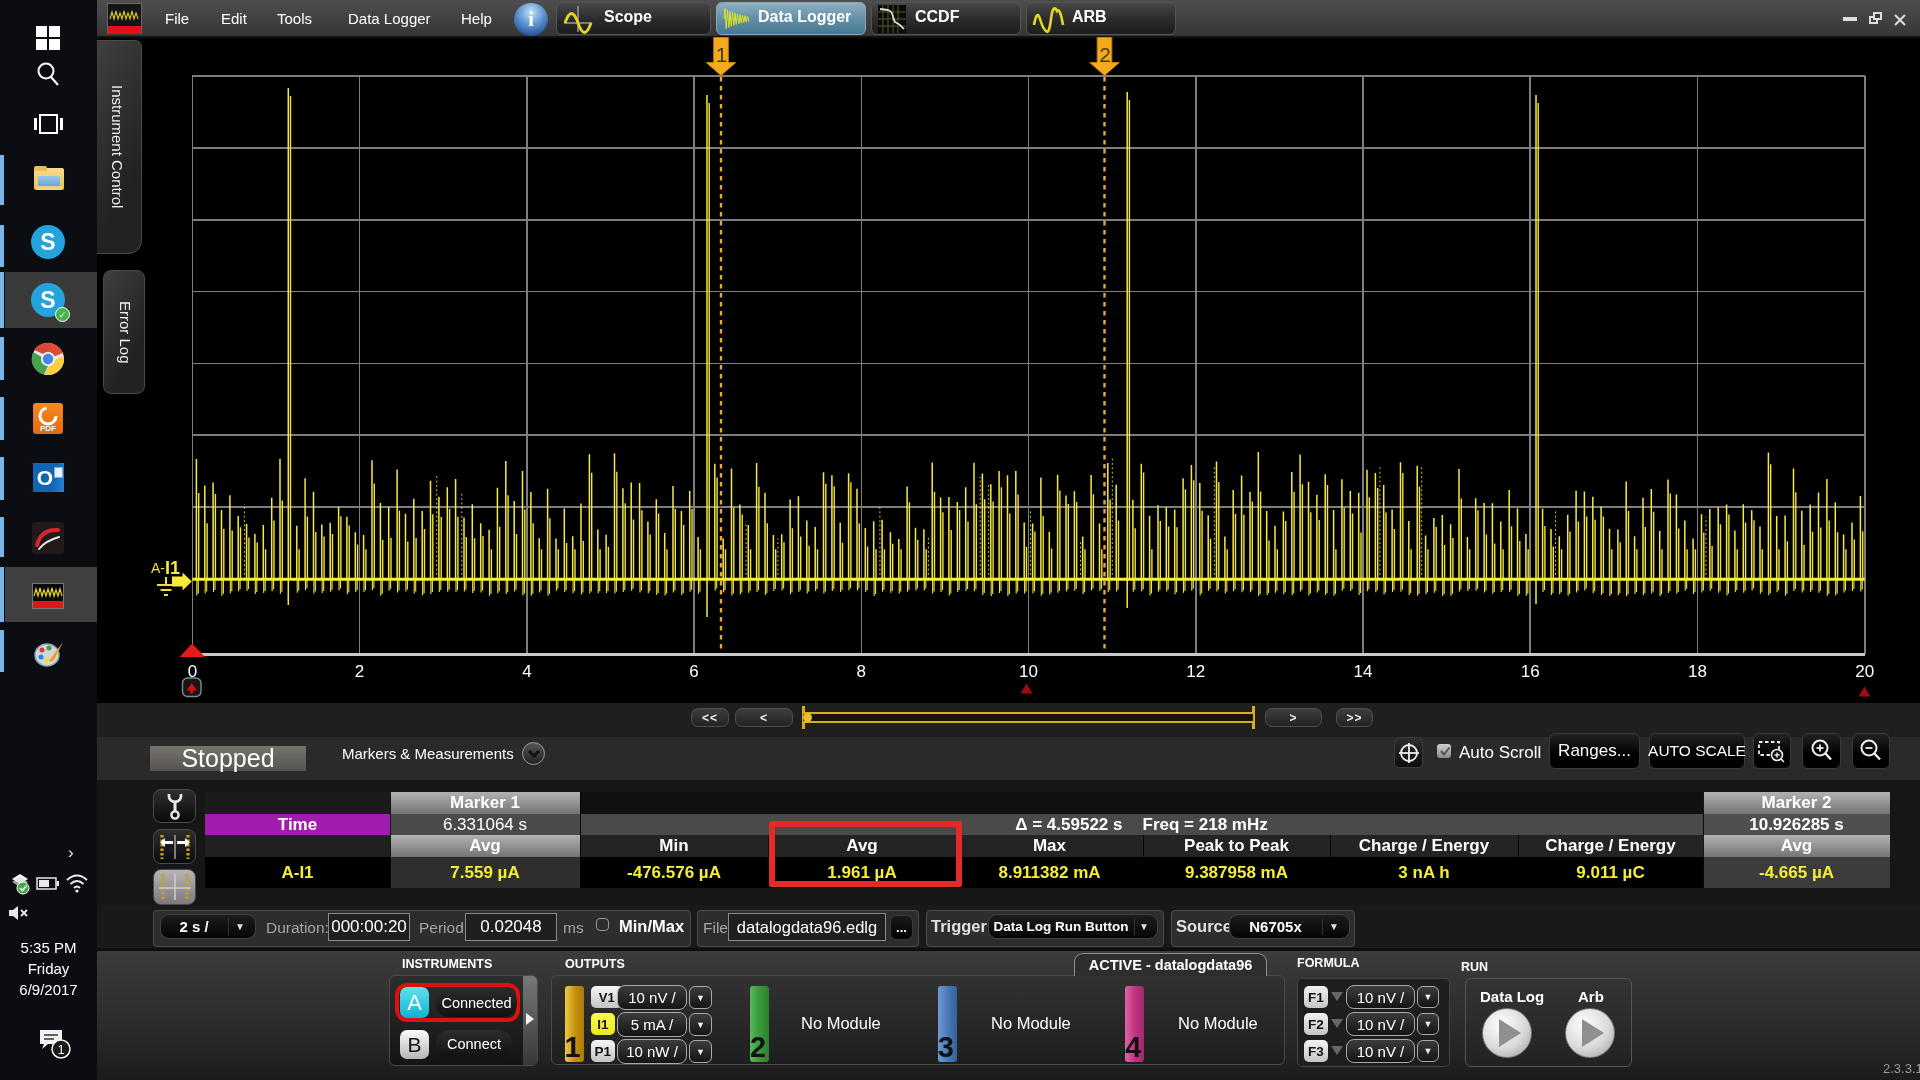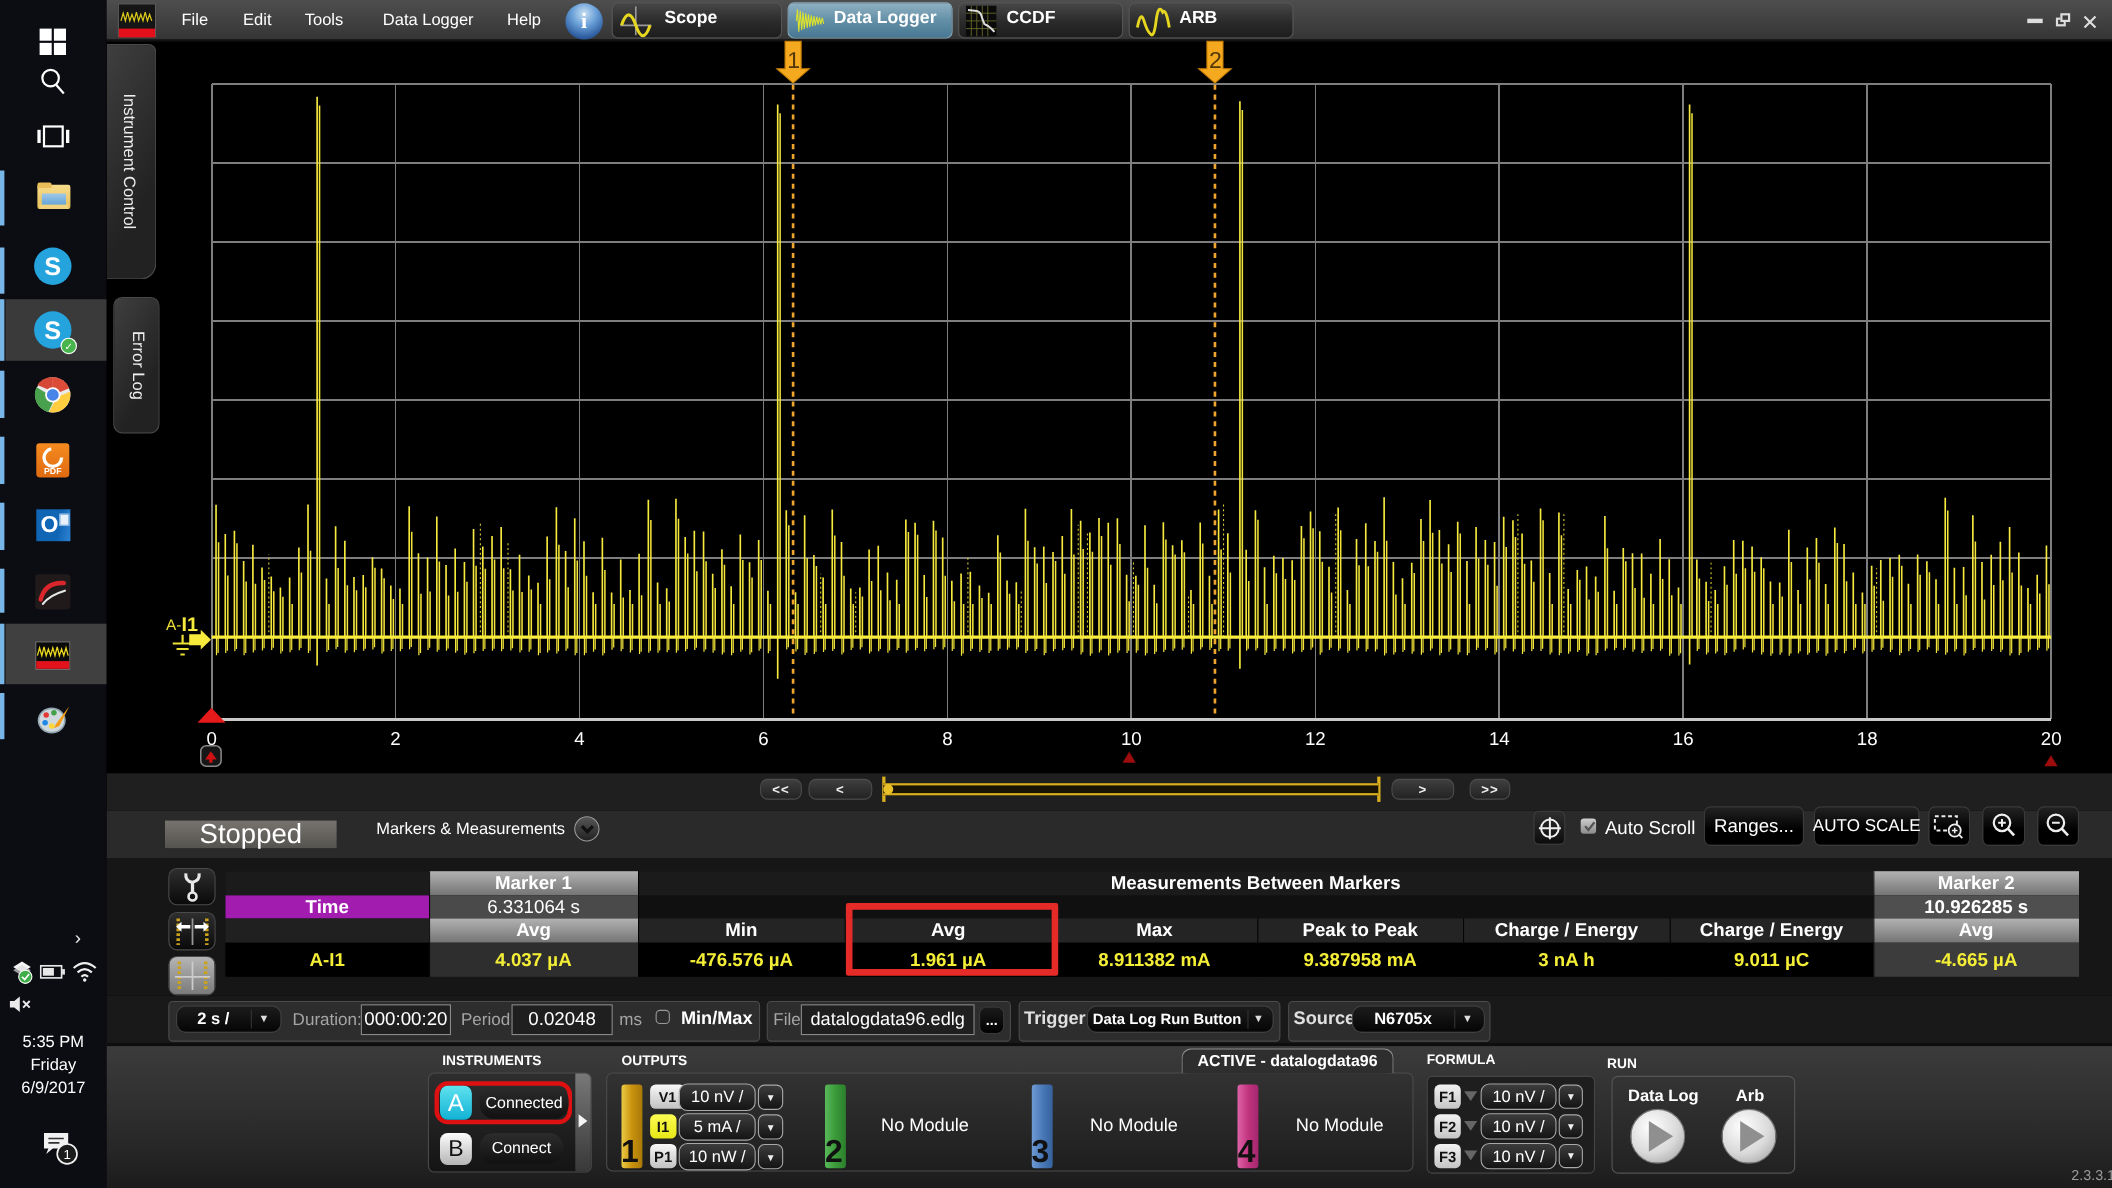--- a/index.html
+++ b/index.html
@@ -291,36 +291,40 @@
       <svg width="36" height="30">
         <line x1="6" y1="2" x2="6" y2="28" stroke="#caa21c" stroke-width="3.2" stroke-dasharray="2.5 2"></line>
         <line x1="30" y1="2" x2="30" y2="28" stroke="#caa21c" stroke-width="3.2" stroke-dasharray="2.5 2"></line>
         <line x1="18" y1="2" x2="18" y2="28" stroke="#ccc" stroke-width="1.6"></line>
         <line x1="2" y1="16" x2="34" y2="16" stroke="#ccc" stroke-width="1.6"></line>
       </svg>
     </div>
 <div class="ab" style="left:205px;top:792px;width:1685px;height:96px;background:#101010"></div>
 <div class="ab cen" style="left:205px;top:792px;width:185px;height:22px;background:#1b1b1b;color:#fff;font-size:17px;font-weight:bold"></div>
 <div class="ab cen" style="left:390px;top:792px;width:190px;height:22px;background:linear-gradient(#b2b2b2,#747474);color:#fff;font-size:17px;font-weight:bold">Marker 1</div>
-<div class="ab cen" style="left:580px;top:792px;width:1123px;height:22px;background:#1b1b1b;color:#fff;font-size:17px;font-weight:bold">Measurements Between Markers</div>
 <div class="ab cen" style="left:1703px;top:792px;width:187px;height:22px;background:linear-gradient(#b2b2b2,#747474);color:#fff;font-size:17px;font-weight:bold">Marker 2</div>
 <div class="ab cen" style="left:205px;top:814px;width:185px;height:21px;background:#a21caf;color:#fff;font-size:17px;font-weight:bold">Time</div>
 <div class="ab cen" style="left:390px;top:814px;width:190px;height:21px;background:#4a4a4a;color:#fff;font-size:17px;font-weight:normal">6.331064 s</div>
+<div class="ab cen" style="left:580px;top:814px;width:1123px;height:21px;background:#4a4a4a;color:#fff;font-size:17px;font-weight:bold">
+      <span>Δ = 4.59522 s</span>
+      <span style="width:20px"></span>
+      <span>Freq = 218 mHz</span>
+    </div>
 <div class="ab cen" style="left:1703px;top:814px;width:187px;height:21px;background:#4f4f4f;color:#fff;font-size:17px;font-weight:bold">10.926285 s</div>
 <div class="ab cen" style="left:205px;top:835px;width:185px;height:22px;background:#202020;color:#fff;font-size:17px;font-weight:bold"></div>
 <div class="ab cen" style="left:390px;top:835px;width:190px;height:22px;background:linear-gradient(#b2b2b2,#747474);color:#fff;font-size:17px;font-weight:bold">Avg</div>
 <div class="ab cen" style="left:580px;top:835px;width:188px;height:22px;background:#242424;color:#fff;font-size:17px;font-weight:bold">Min</div>
 <div class="ab cen" style="left:768px;top:835px;width:188px;height:22px;background:#242424;color:#fff;font-size:17px;font-weight:bold">Avg</div>
 <div class="ab cen" style="left:956px;top:835px;width:187px;height:22px;background:#242424;color:#fff;font-size:17px;font-weight:bold">Max</div>
 <div class="ab cen" style="left:1143px;top:835px;width:187px;height:22px;background:#242424;color:#fff;font-size:17px;font-weight:bold">Peak to Peak</div>
 <div class="ab cen" style="left:1330px;top:835px;width:188px;height:22px;background:#242424;color:#fff;font-size:17px;font-weight:bold">Charge / Energy</div>
 <div class="ab cen" style="left:1518px;top:835px;width:185px;height:22px;background:#242424;color:#fff;font-size:17px;font-weight:bold">Charge / Energy</div>
 <div class="ab cen" style="left:1703px;top:835px;width:187px;height:22px;background:linear-gradient(#b2b2b2,#747474);color:#fff;font-size:17px;font-weight:bold">Avg</div>
 <div class="ab cen" style="left:205px;top:857px;width:185px;height:31px;background:#000;color:#f4ee37;font-size:17px;font-weight:bold">A-I1</div>
-<div class="ab cen" style="left:390px;top:857px;width:190px;height:31px;background:#2e2e2e;color:#f4ee37;font-size:17px;font-weight:bold">4.037 µA</div>
+<div class="ab cen" style="left:390px;top:857px;width:190px;height:31px;background:#2e2e2e;color:#f4ee37;font-size:17px;font-weight:bold">7.559 µA</div>
 <div class="ab cen" style="left:580px;top:857px;width:188px;height:31px;background:#000;color:#f4ee37;font-size:17px;font-weight:bold">-476.576 µA</div>
 <div class="ab cen" style="left:768px;top:857px;width:188px;height:31px;background:#000;color:#f4ee37;font-size:17px;font-weight:bold">1.961 µA</div>
 <div class="ab cen" style="left:956px;top:857px;width:187px;height:31px;background:#000;color:#f4ee37;font-size:17px;font-weight:bold">8.911382 mA</div>
 <div class="ab cen" style="left:1143px;top:857px;width:187px;height:31px;background:#000;color:#f4ee37;font-size:17px;font-weight:bold">9.387958 mA</div>
 <div class="ab cen" style="left:1330px;top:857px;width:188px;height:31px;background:#000;color:#f4ee37;font-size:17px;font-weight:bold">3 nA h</div>
 <div class="ab cen" style="left:1518px;top:857px;width:185px;height:31px;background:#000;color:#f4ee37;font-size:17px;font-weight:bold">9.011 µC</div>
 <div class="ab cen" style="left:1703px;top:857px;width:187px;height:31px;background:#3c3c3c;color:#f4ee37;font-size:17px;font-weight:bold">-4.665 µA</div>
 <div class="ab" style="left:390px;top:792px;width:1px;height:96px;background:#000;opacity:.85"></div>
     <div class="ab" style="left:580px;top:792px;width:1px;height:96px;background:#000;opacity:.85"></div>
     <div class="ab" style="left:1703px;top:792px;width:1px;height:96px;background:#000;opacity:.85"></div>

